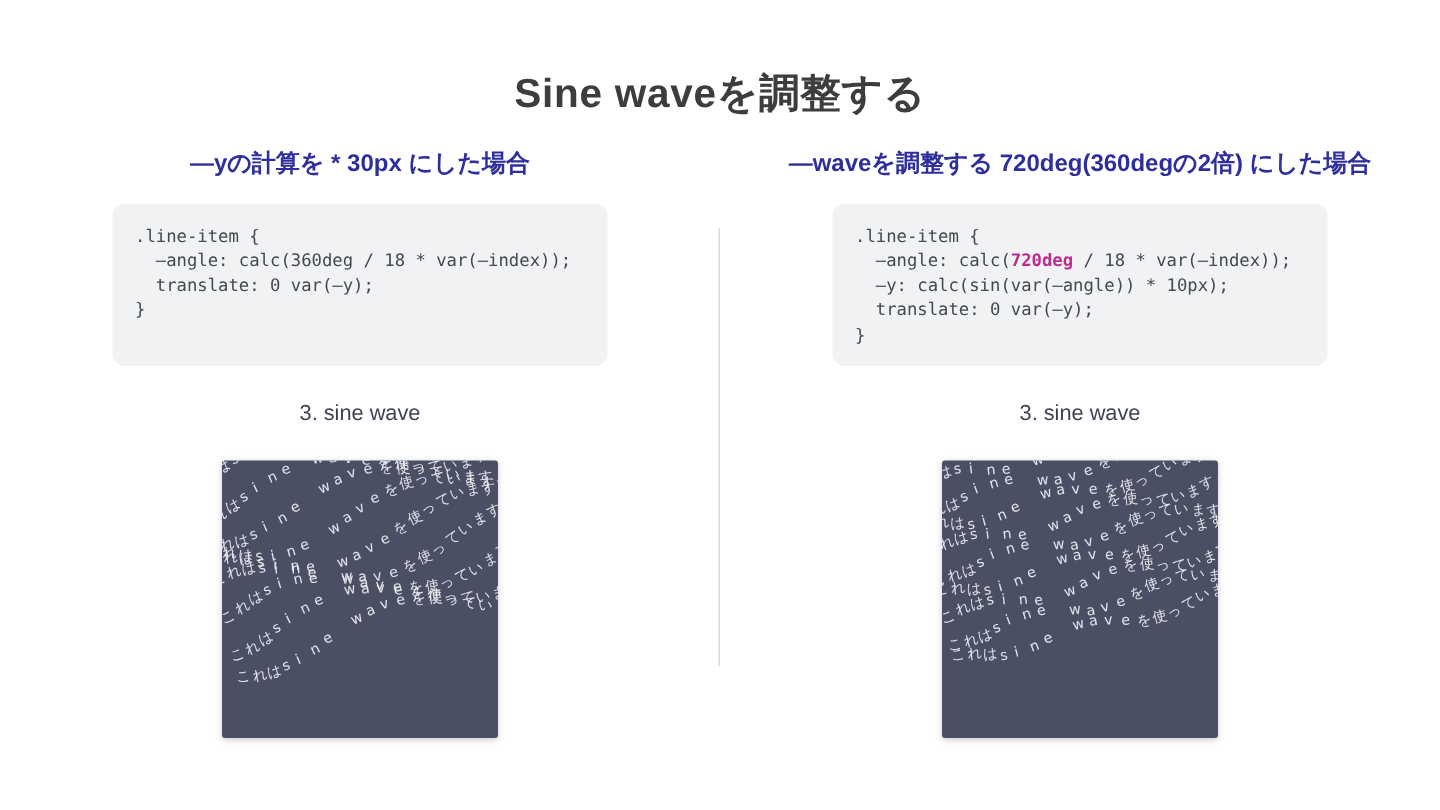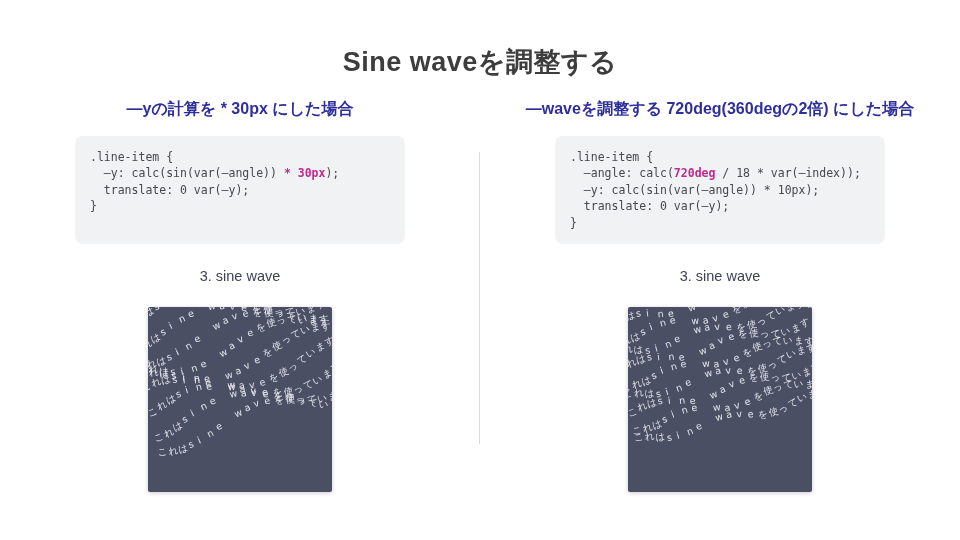--- a/index.html
+++ b/index.html
@@ -56,21 +56,21 @@
   }
 </style>
 </head>
 <body>
 
 <h1 class="abs slide-title">Sine waveを調整する</h1>
 
 <div class="abs col-heading left">—yの計算を * 30px にした場合</div>
 <div class="abs col-heading right">—waveを調整する 720deg(360degの2倍) にした場合</div>
 
-<div class="abs code-block left"><div class="code-line"><span>.line-item {</span></div><div class="code-line"><span>  —y: calc(sin(var(—angle)) </span><span class="hl">* 30px</span><span>);</span></div><div class="code-line"><span>  translate: 0 var(—y);</span></div><div class="code-line"><span>}</span></div></div>
+<div class="abs code-block left"><div class="code-line"><span>.line-item {</span></div><div class="code-line"><span>  —angle: calc(360deg / 18 * var(—index));</span></div><div class="code-line"><span>  translate: 0 var(—y);</span></div><div class="code-line"><span>}</span></div></div>
 <div class="abs code-block right"><div class="code-line"><span>.line-item {</span></div><div class="code-line"><span>  —angle: calc(</span><span class="hl">720deg</span><span> / 18 * var(—index));</span></div><div class="code-line"><span>  —y: calc(sin(var(—angle)) * 10px);</span></div><div class="code-line"><span>  translate: 0 var(—y);</span></div><div class="code-line"><span>}</span></div></div>
 
 <div class="abs preview-caption left">3. sine wave</div>
 <div class="abs preview-caption right">3. sine wave</div>
 
 <div class="abs wave-preview left" style="background: rgb(75, 79, 100);">
   <div class="wave-inner" style="transform: rotate(-14deg);">
       <span class="wave-char" style="left: -5px; top: -0.356239px; color: rgb(236, 236, 242); transform: rotate(-10deg);">は</span>
       <span class="wave-char" style="left: 5.5px; top: -3.25833px; color: rgb(236, 236, 242); transform: rotate(-6.5deg);">s</span>
       <span class="wave-char" style="left: 16px; top: -4.8025px; color: rgb(236, 236, 242); transform: rotate(-2.3deg);">i</span>

